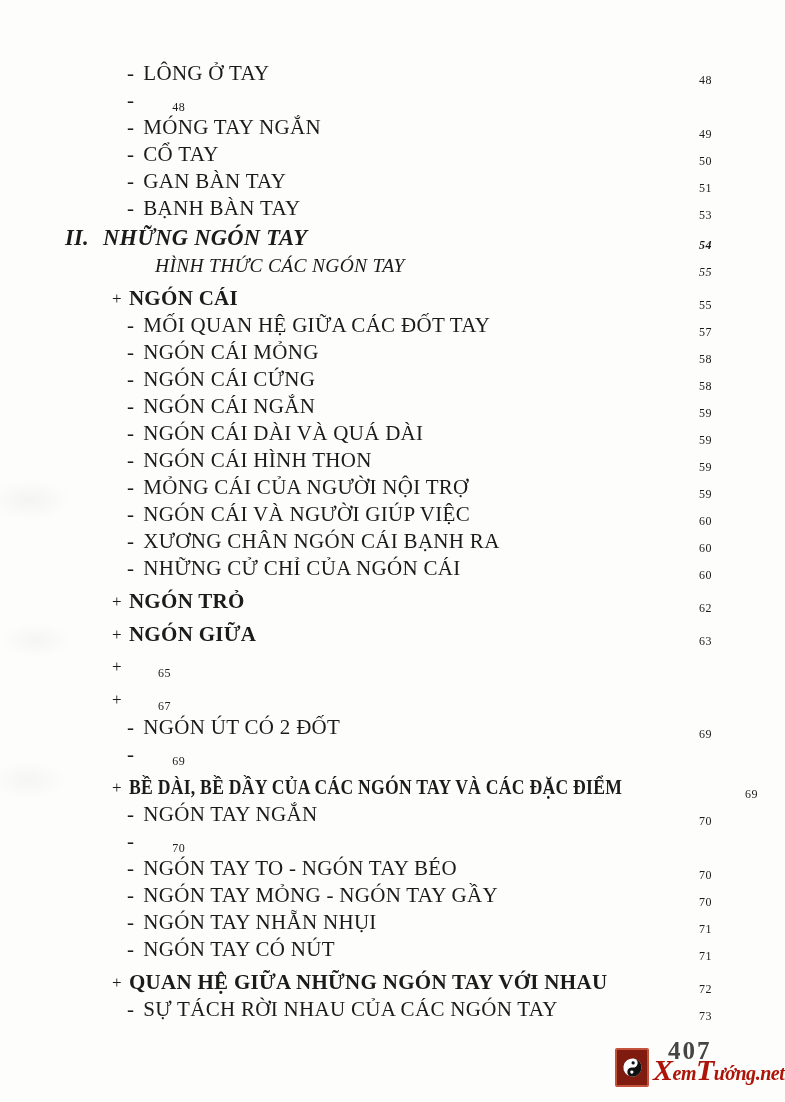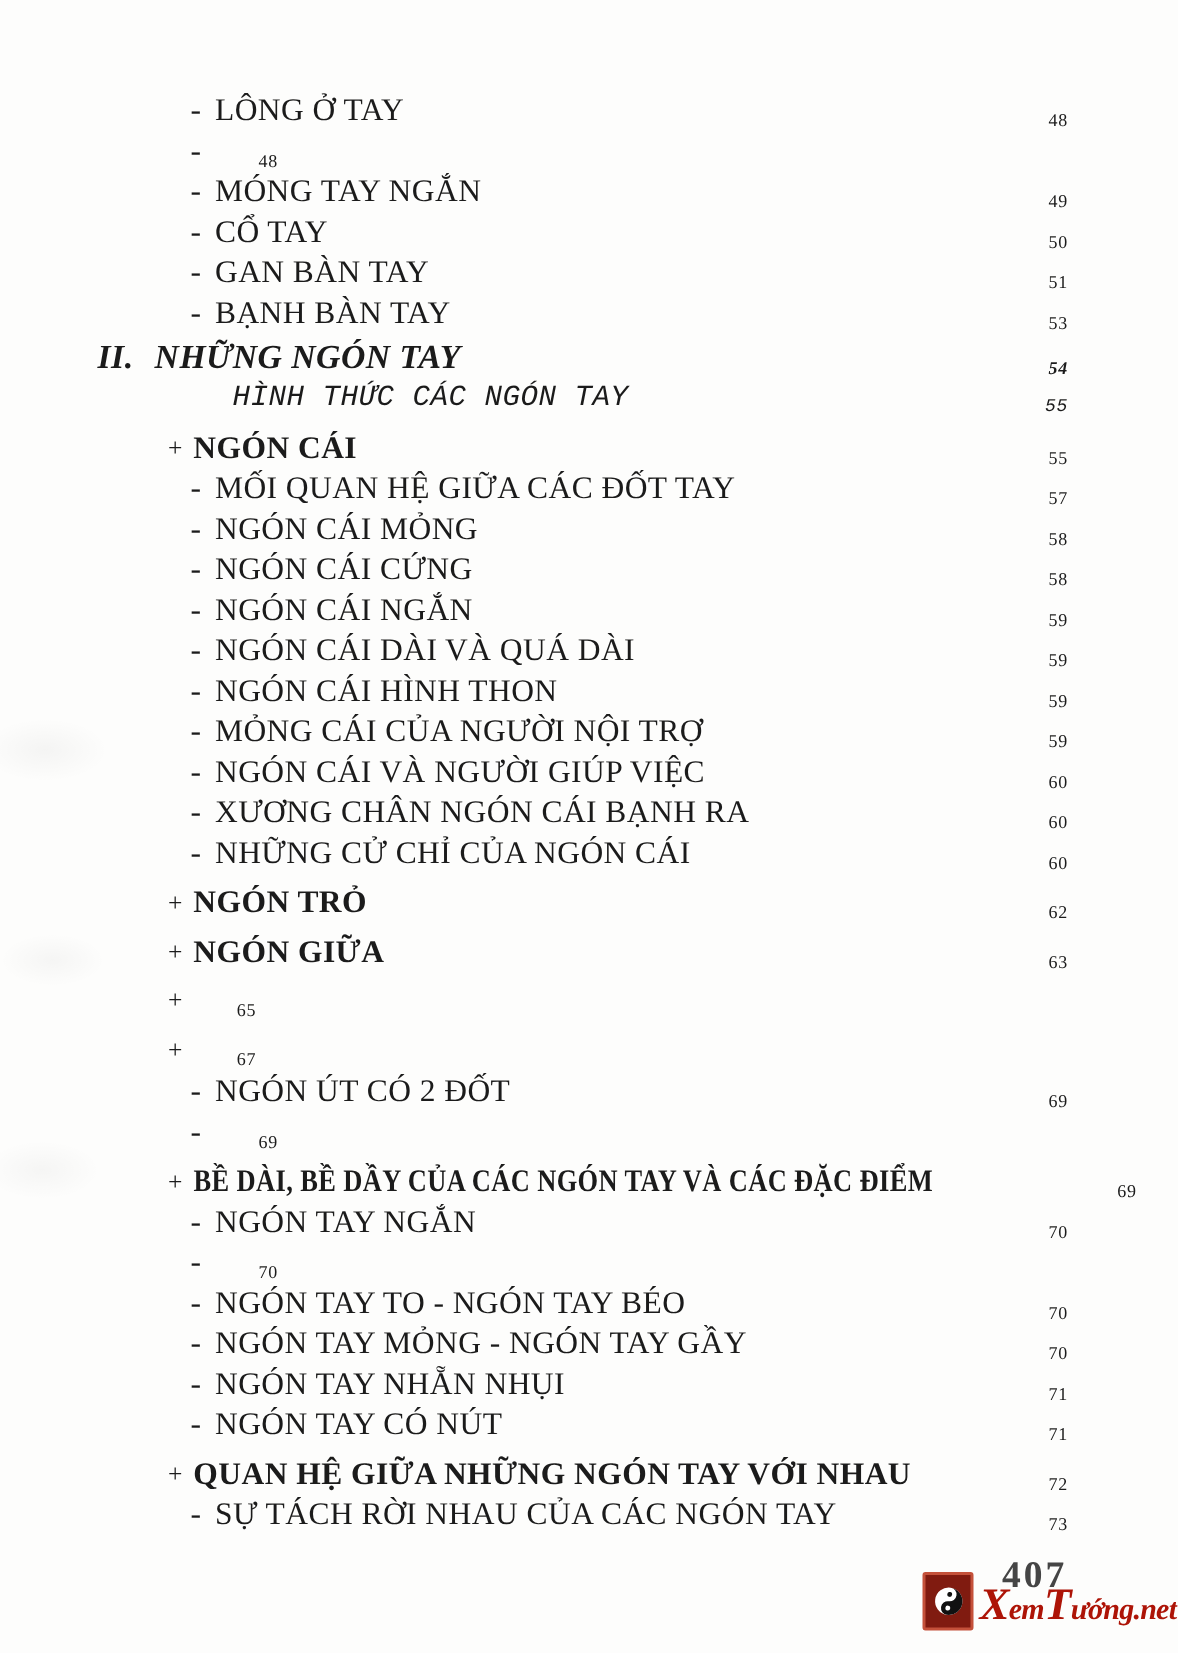--- a/index.html
+++ b/index.html
@@ -77,21 +77,20 @@
     font-size: 22.5px;
     margin-top: 2px;
   }
   .row.section .prefix { margin-right: 14px; }
   .row.section .page-num { font-style: italic; font-weight: bold; }
   .row.subheading {
     padding-left: 155px;
     font-style: italic;
     font-size: 19.5px;
     margin-top: 1px;
-    font-family: Liberation Mono, monospace;
   }
   .row.subheading .page-num { font-style: italic; }
   .row.long .title {
     transform: scaleX(0.84);
     transform-origin: left center;
   }
   
   .watermark {
     position: absolute;
     left: 613px;

